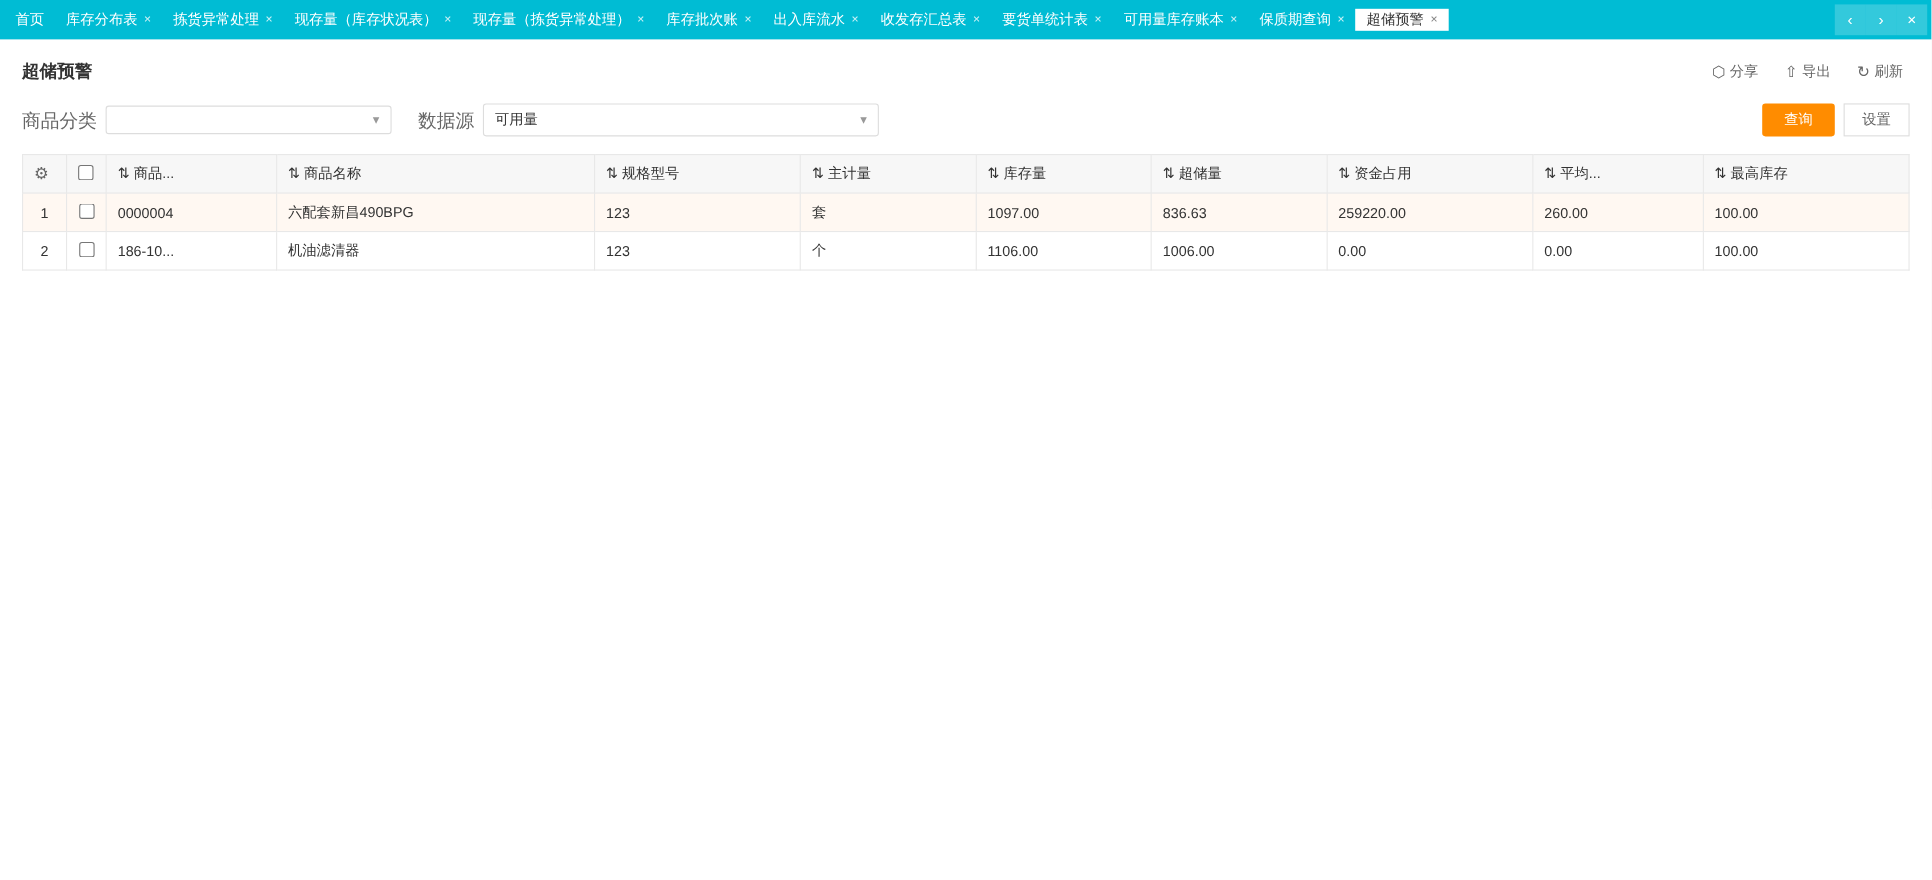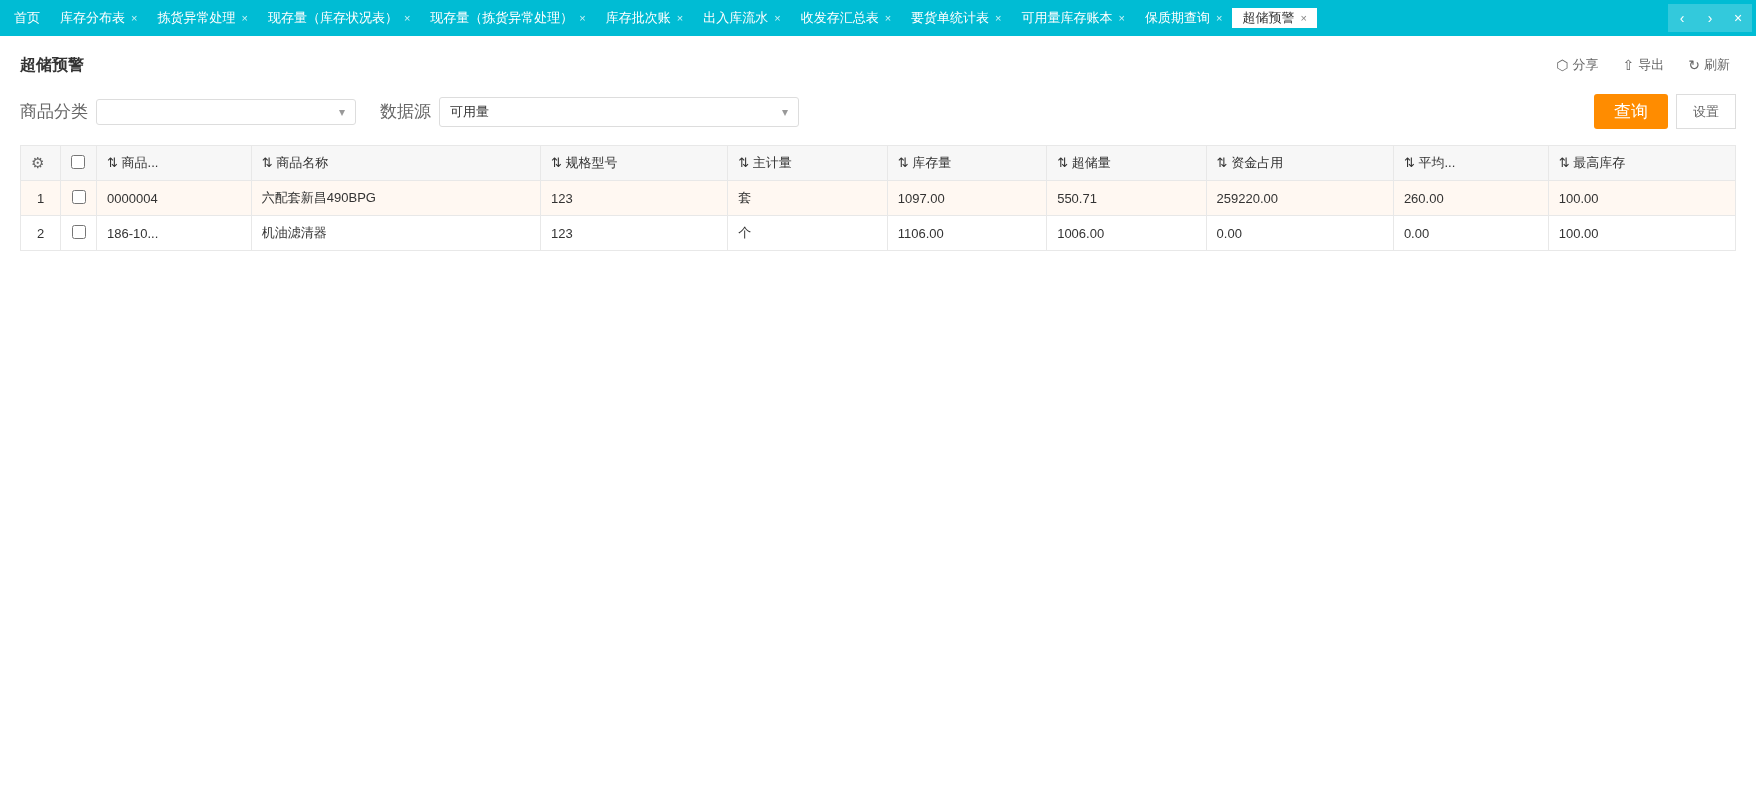--- a/index.html
+++ b/index.html
@@ -129,21 +129,21 @@
       display: flex;
       gap: 8px;
     }
     .btn-query {
       background: #ff8c00;
       color: #fff;
       border: none;
       border-radius: 3px;
       padding: 6px 20px;
       cursor: pointer;
-      font-size: 17px;
+      font-size: 13px;
     }
     .btn-settings {
       background: #fff;
       color: #666;
       border: 1px solid #ddd;
       border-radius: 0;
       padding: 5px 16px;
       cursor: pointer;
       font-size: 13px;
     }
@@ -344,21 +344,21 @@
     <tr style="background: rgb(255, 248, 242);">
       <td class="row-num">1</td>
       <td class="checkbox-col">
         <input type="checkbox" style="">
       </td>
       <td>0000004</td>
       <td>六配套新昌490BPG</td>
       <td>123</td>
       <td>套</td>
       <td>1097.00</td>
-      <td>550.71</td>
+      <td>836.63</td>
       <td>259220.00</td>
       <td>260.00</td>
       <td>100.00</td>
     </tr>
         <tr>
       <td class="row-num">2</td>
       <td class="checkbox-col">
         <input type="checkbox" style="">
       </td>
       <td>186-10...</td>

